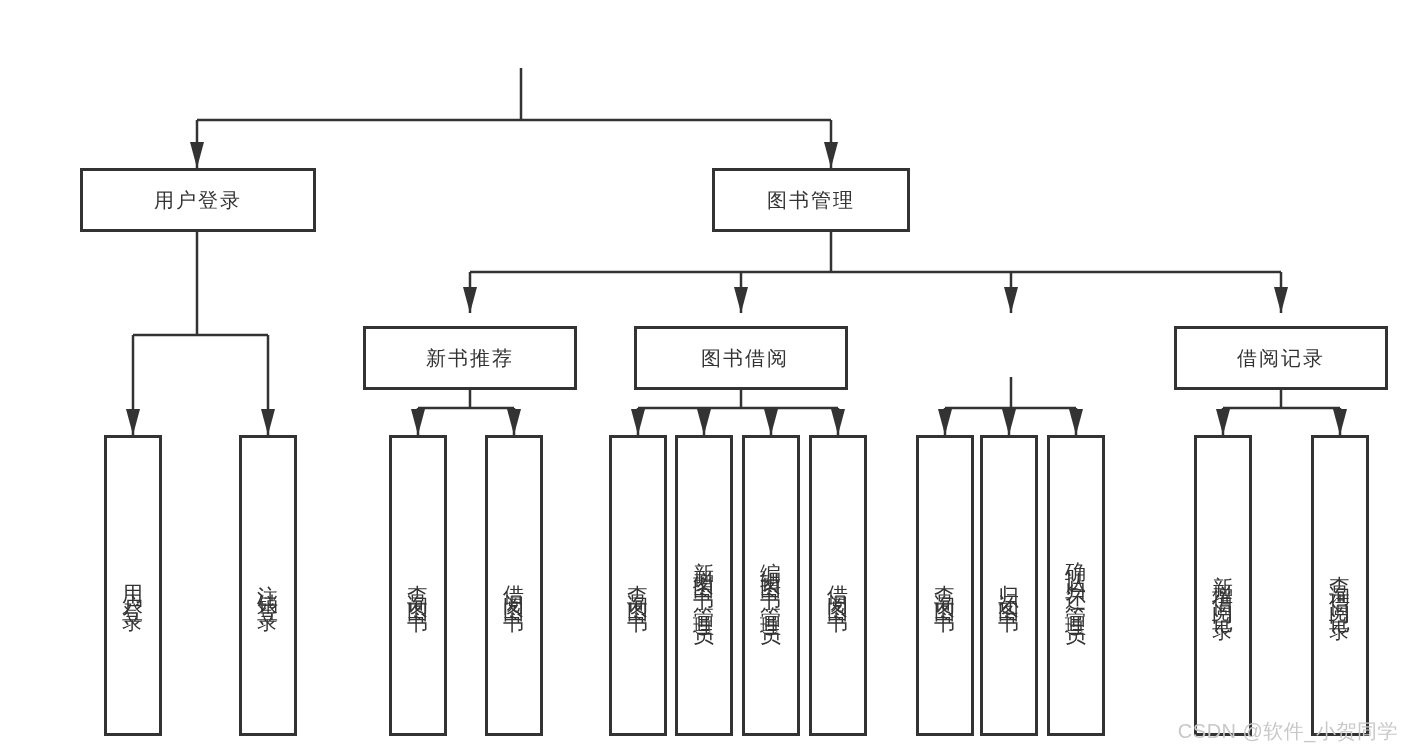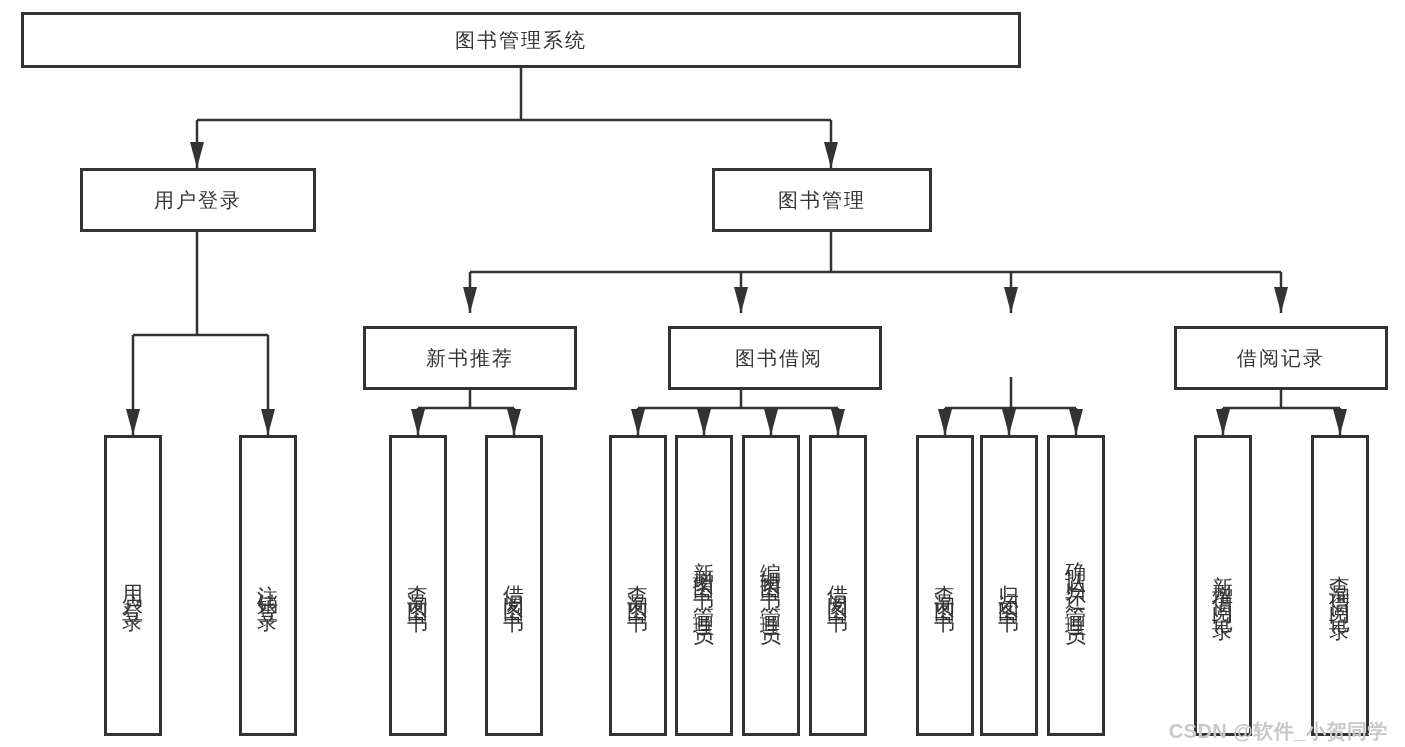--- a/index.html
+++ b/index.html
@@ -28,27 +28,26 @@
   .leaf .vtext{
     writing-mode:vertical-rl;
     text-orientation:mixed;
     font-size:21px;
     letter-spacing:9px;
     line-height:1;
     white-space:nowrap;
   }
   .watermark{
     position:absolute;
-    right:17px;bottom:2px;
+    right:7px;bottom:2px;
     z-index:3;
     font-size:20px;
     color:#c8c8c8;
     letter-spacing:0.5px;
     pointer-events:none;
-    font-weight:bold;
   }
 </style>
 </head>
 <body>
 
 <div id="stage">
 
   <svg id="wires" width="1405" height="747" viewBox="0 0 1405 747">
     <defs>
       <marker id="arrow" viewBox="0 0 26 14" refX="26" refY="7" markerWidth="26" markerHeight="14" markerUnits="userSpaceOnUse" orient="auto">
@@ -80,35 +79,32 @@
       <path d="M771 408 V435"></path>
       <path d="M838 408 V435"></path>
       <path d="M945 408 V435"></path>
       <path d="M1009 408 V435"></path>
       <path d="M1076 408 V435"></path>
       <path d="M1223 408 V435"></path>
       <path d="M1340 408 V435"></path>
     </g>
   </svg>
 
-  <div class="node hnode root">
-    <span>图书管理系统</span>
-  </div>
 
   <div class="node hnode lvl2" style="left:80px;width:236px;">
     <span>用户登录</span>
   </div>
-  <div class="node hnode lvl2" style="left:712px;width:220px;">
+  <div class="node hnode lvl2" style="left:712px;width:198px;">
     <span>图书管理</span>
   </div>
 
   <div class="node hnode lvl3" style="left:363px;">
     <span>新书推荐</span>
   </div>
-  <div class="node hnode lvl3" style="left:668px;padding-left:8px;">
+  <div class="node hnode lvl3" style="left:634px;padding-left:8px;">
     <span>图书借阅</span>
   </div>
   <div class="node hnode lvl3" style="left:1174px;">
     <span>借阅记录</span>
   </div>
 
   <div class="node leaf" style="left:104px;">
     <span class="vtext">用户登录</span>
   </div>
   <div class="node leaf" style="left:239px;">

